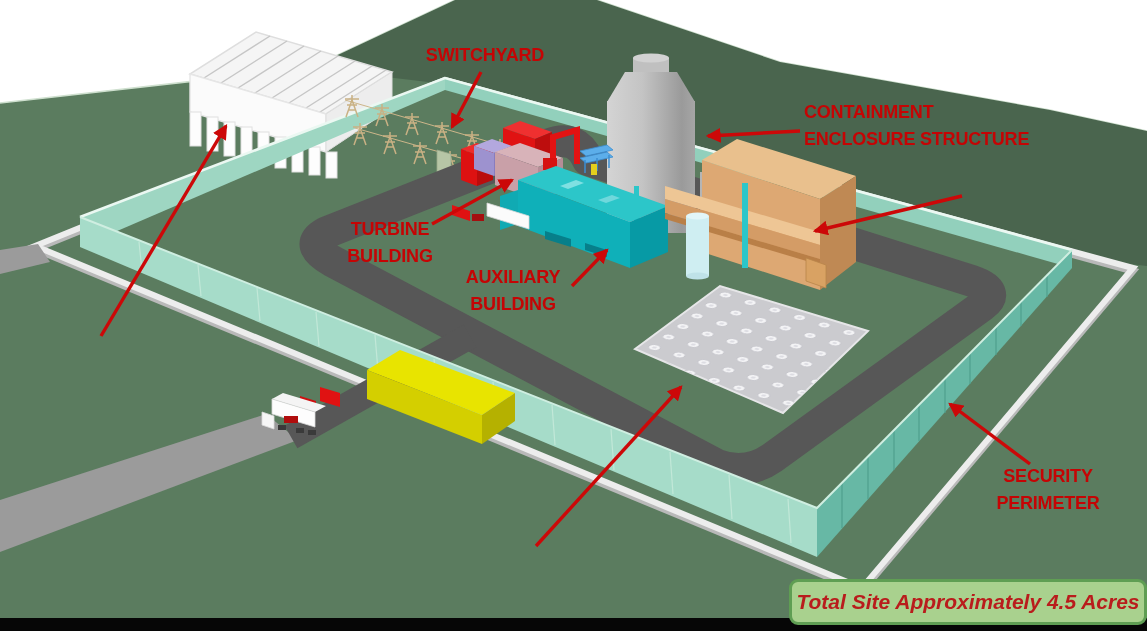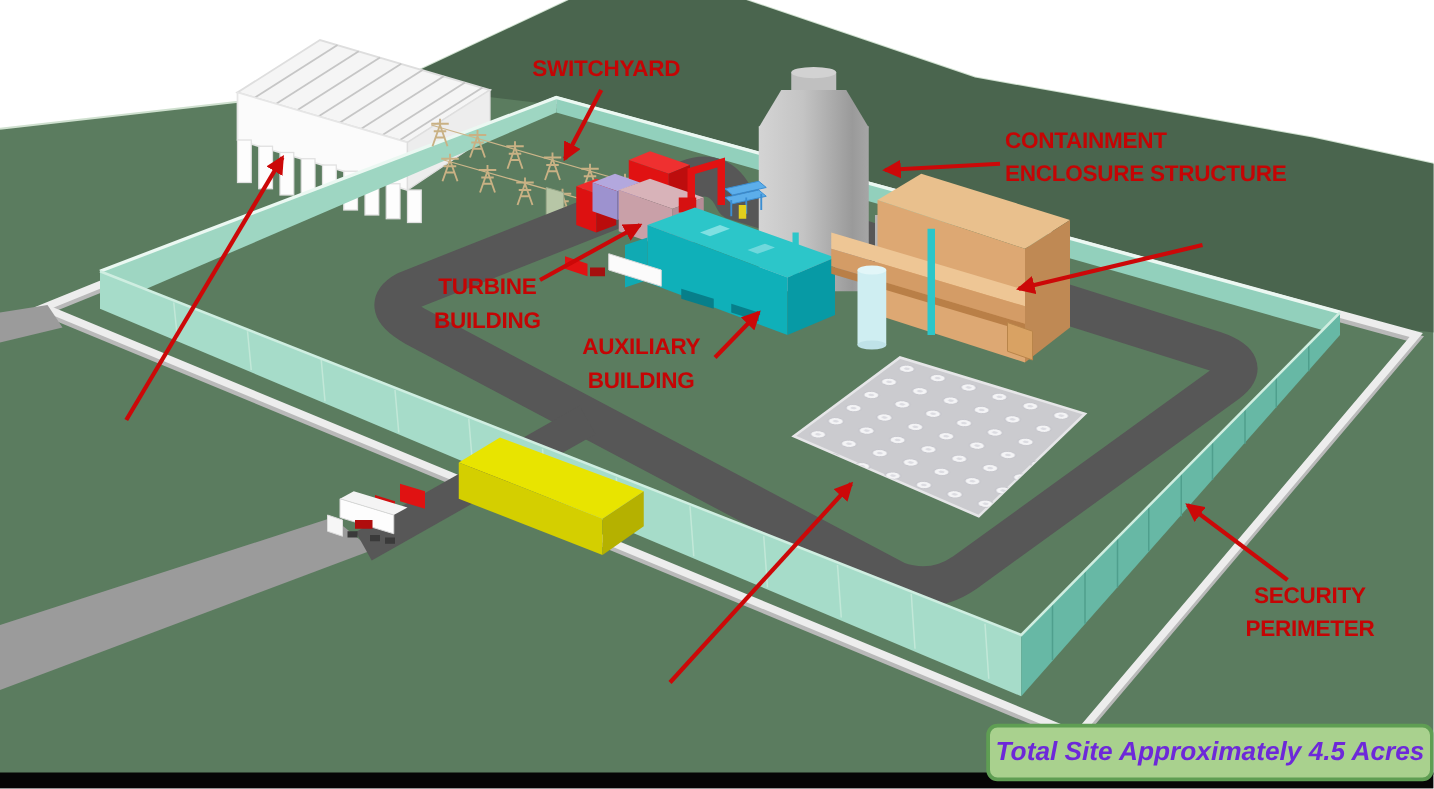--- a/index.html
+++ b/index.html
@@ -5,21 +5,21 @@
   html,body{margin:0;padding:0;background:#ffffff;}
   #stage{position:relative;width:1147px;height:631px;overflow:hidden;background:#ffffff;
          font-family:"Liberation Sans", sans-serif;}
   #scene{position:absolute;left:0;top:0;}
   .label{position:absolute;color:#c50404;font-weight:bold;font-size:18px;line-height:27px;
          white-space:pre-line;letter-spacing:-0.2px;}
   .label.center{transform:translateX(-50%);text-align:center;}
   .callout{position:absolute;left:789px;top:579px;width:352px;height:40px;
            background:#a9d18e;border:3px solid #5f9e53;border-radius:9px;
            display:flex;align-items:center;justify-content:center;
-           color:#6d28d9;font-weight:bold;font-style:italic;font-size:21px;white-space:nowrap;}
+           color:#b91c1c;font-weight:bold;font-style:italic;font-size:21px;white-space:nowrap;}
 </style>
 </head>
 <body>
 
 <div id="stage">
 
 <svg id="scene" width="1147" height="631" viewBox="0 0 1147 631">
   <defs>
     <linearGradient id="gradC" x1="0" y1="0" x2="1" y2="0">
       <stop offset="0" stop-color="#d4d4d4"></stop>

